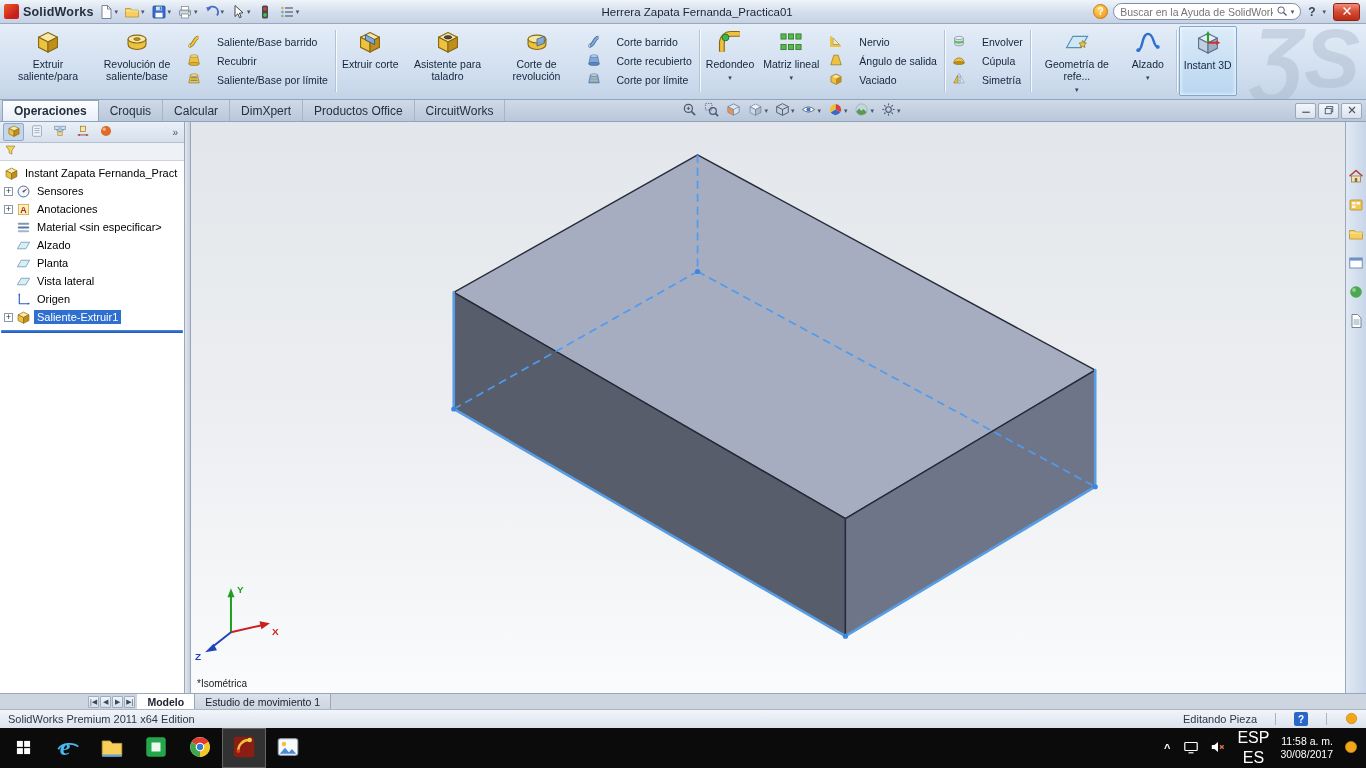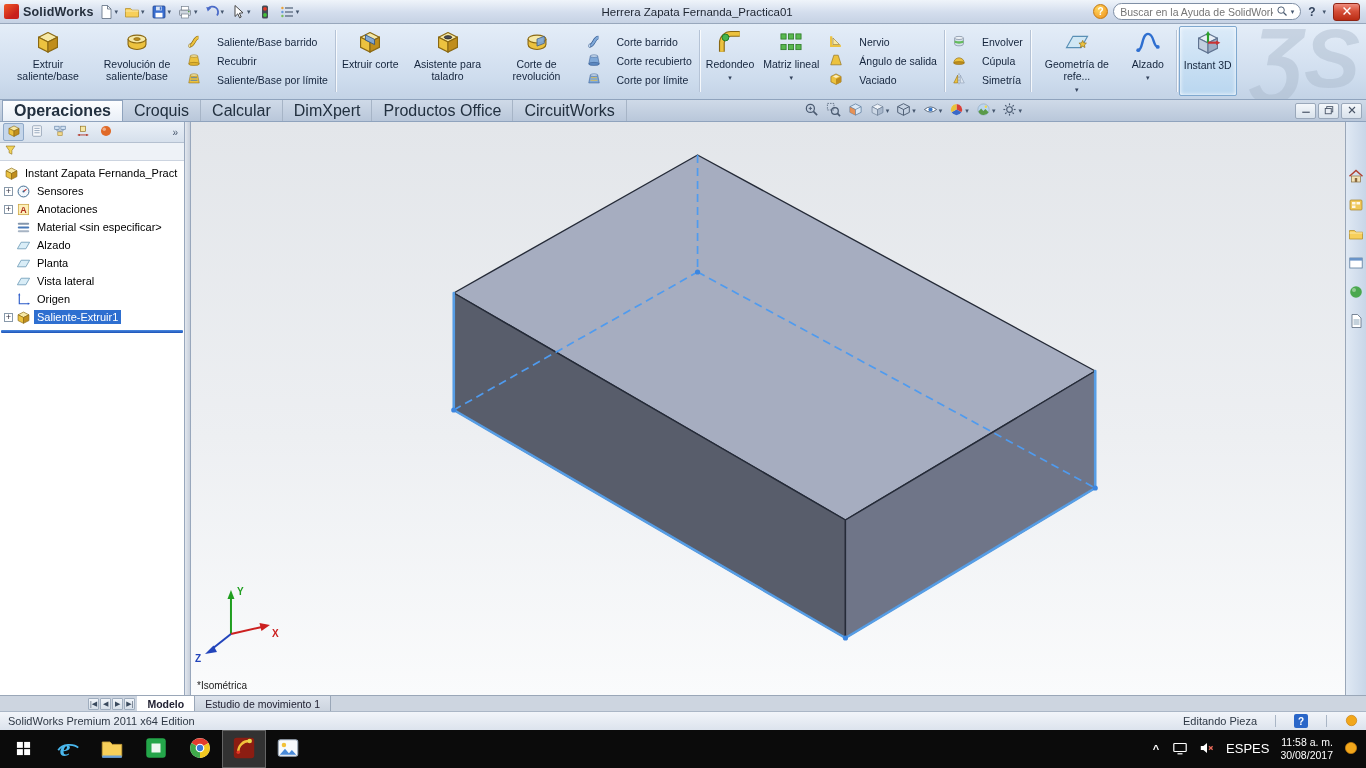--- a/index.html
+++ b/index.html
@@ -30,21 +30,21 @@
 .rb-large .rb-label{font-size:10.5px;line-height:1.12;text-align:center;color:#14243c}
 .rb-large.active{background:linear-gradient(#dcebf9,#b9d6ef);border:1px solid #7fa8cf;box-shadow:inset 0 0 4px #fff}
 .rb-caret{font-size:7px;color:#33435c;line-height:1;margin-top:1px}
 .rb-stack{position:relative;z-index:1;display:flex;flex-direction:column;justify-content:center;gap:3px;padding:0 3px}
 .rb-small{display:flex;align-items:center;gap:16px;font-size:10.5px;color:#14243c;padding:0 2px;white-space:nowrap}
 .rb-div{width:1px;background:#b5c3d6;box-shadow:1px 0 0 rgba(255,255,255,.8);margin:4px 1px;z-index:1}
 
 
 .tabrow{flex:0 0 22px;display:flex;align-items:stretch;background:linear-gradient(#cfdae8,#b9c7da);border-bottom:1px solid #8fa3bd;padding-left:2px}
 .tabs{display:flex;align-items:stretch}
-.tab{display:flex;align-items:center;padding:0 11px;color:#22303f;border-right:1px solid #a6b4c6;font-size:16px}
+.tab{display:flex;align-items:center;padding:0 11px;color:#22303f;border-right:1px solid #a6b4c6;font-size:12px}
 .tab.active{background:linear-gradient(#fdfeff,#e9eff7);border:1px solid #8fa3bd;border-bottom:none;font-weight:bold}
 .headsup{display:flex;align-items:center;gap:3px;margin-left:175px}
 .hu-btn{display:flex;align-items:center;gap:1px;padding:1px 2px;border-radius:2px}
 .wincontrols{margin-left:auto;display:flex;align-items:center;gap:2px;padding-right:4px}
 .wc-btn{width:21px;height:16px;display:flex;align-items:center;justify-content:center;border:1px solid #9aa8ba;border-radius:2px;background:linear-gradient(#f4f7fb,#d9e2ec)}
 
 
 .main{flex:1;display:flex;min-height:0}
 .panel{width:185px;background:#fff;display:flex;flex-direction:column;border-right:1px solid #98a7bc}
 .fm-tabs{height:21px;background:linear-gradient(#eaf0f7,#d6e0ec);border-bottom:1px solid #b4c0d0;display:flex;align-items:center;gap:2px;padding:0 3px}
@@ -81,21 +81,21 @@
 .sb-sep{width:1px;height:12px;background:#aab6c6}
 .helpbadge{width:14px;height:14px;background:#2a66c8;color:#fff;font-weight:bold;font-size:10px;display:flex;align-items:center;justify-content:center;border-radius:2px}
 
 
 .taskbar{flex:0 0 38px;display:flex;align-items:center;background:#0b0b0b;color:#fff}
 .startbtn{width:46px;height:100%;display:flex;align-items:center;justify-content:center}
 .tb-app{width:44px;height:100%;display:flex;align-items:center;justify-content:center}
 .tb-app.active{background:rgba(255,255,255,.16);box-shadow:inset 0 0 0 1px rgba(255,255,255,.25)}
 .tray{margin-left:au​to;display:flex;align-items:center;gap:11px;padding-right:8px;margin-left:auto}
 .tray-chevron{font-size:11px;font-weight:bold;color:#fff;padding:0 2px}
-.tray-text{display:flex;flex-direction:row;align-items:center;line-height:1.25;font-size:13px}
+.tray-text{display:flex;flex-direction:column;align-items:center;line-height:1.25;font-size:16px}
 .tray-clock{display:flex;flex-direction:column;align-items:flex-end;line-height:1.25;font-size:10.5px}
 </style>
 </head>
 <body>
 
 <div id="app">
 
   <div class="titlebar">
     <div class="logo">
       <div class="logo-mark"></div>
@@ -204,21 +204,21 @@
   </div>
 
   <div class="ribbon" id="ribbonButtons">
     <div class="watermark">ƷS</div>
   <div class="rb-large">
         <div><svg width="26" height="26" viewBox="0 0 16 16" aria-hidden="true">
             <polygon points="8,2.2 13.8,5.1 8,8 2.2,5.1" fill="#f6e8a6" stroke="#8a6812" stroke-width=".7" stroke-linejoin="round"></polygon>
             <polygon points="2.2,5.1 8,8 8,14.2 2.2,11.3" fill="#ecc23f" stroke="#8a6812" stroke-width=".7"></polygon>
             <polygon points="8,8 13.8,5.1 13.8,11.3 8,14.2" fill="#c08e1d" stroke="#8a6812" stroke-width=".7"></polygon>
           </svg></div>
-        <div class="rb-label">Extruir saliente/base</div>
+        <div class="rb-label">Extruir saliente/para</div>
       </div>
       <div class="rb-large">
         <div><svg width="26" height="26" viewBox="0 0 16 16" aria-hidden="true">
             <path d="M2.5 6.2v3.4c0 1.7 2.5 3 5.5 3s5.5-1.3 5.5-3V6.2" fill="#ecc23f" stroke="#8a6812" stroke-width=".7"></path>
             <ellipse cx="8" cy="6.2" rx="5.5" ry="2.4" fill="#f6e8a6" stroke="#8a6812" stroke-width=".7"></ellipse>
             <ellipse cx="8" cy="6.2" rx="2" ry=".85" fill="#c08e1d" stroke="#8a6812" stroke-width=".5"></ellipse>
           </svg></div>
         <div class="rb-label">Revolución de saliente/base</div>
       </div>
       <div class="rb-stack">

